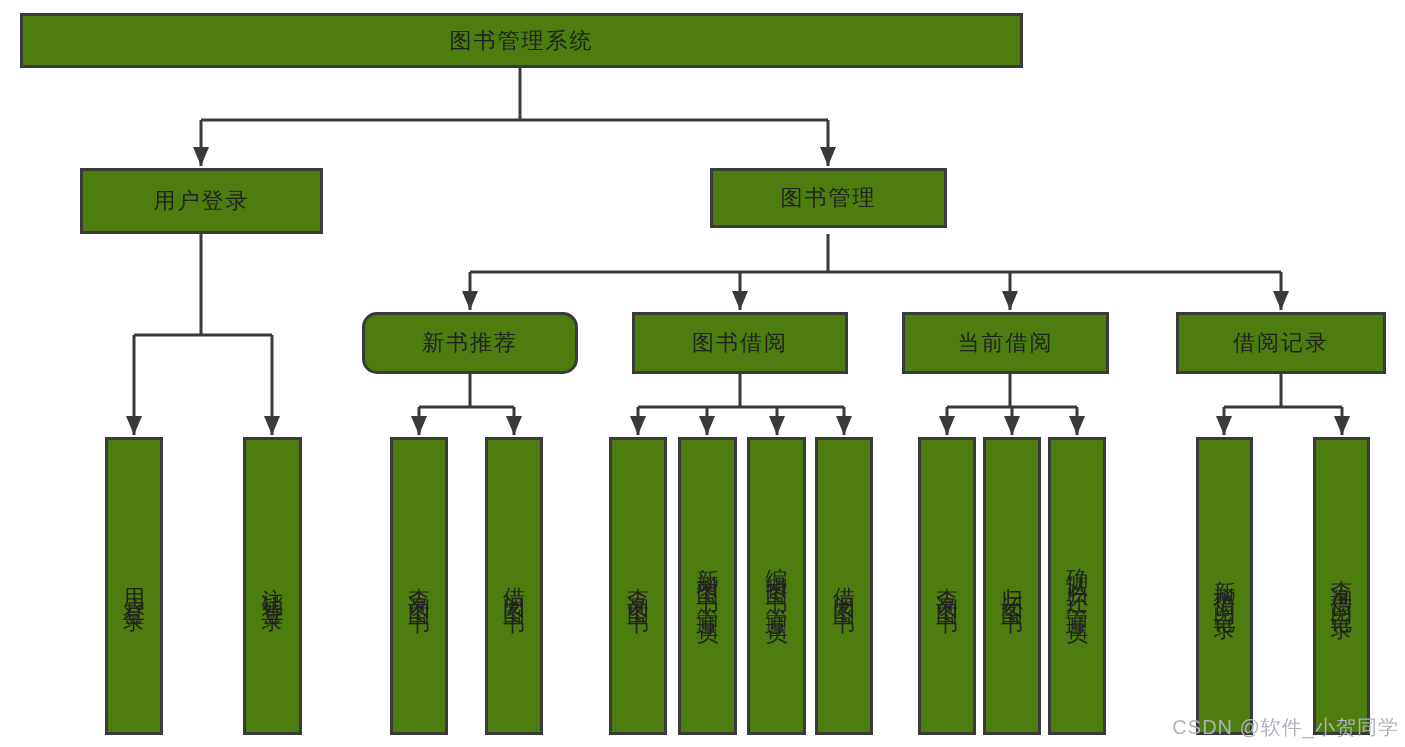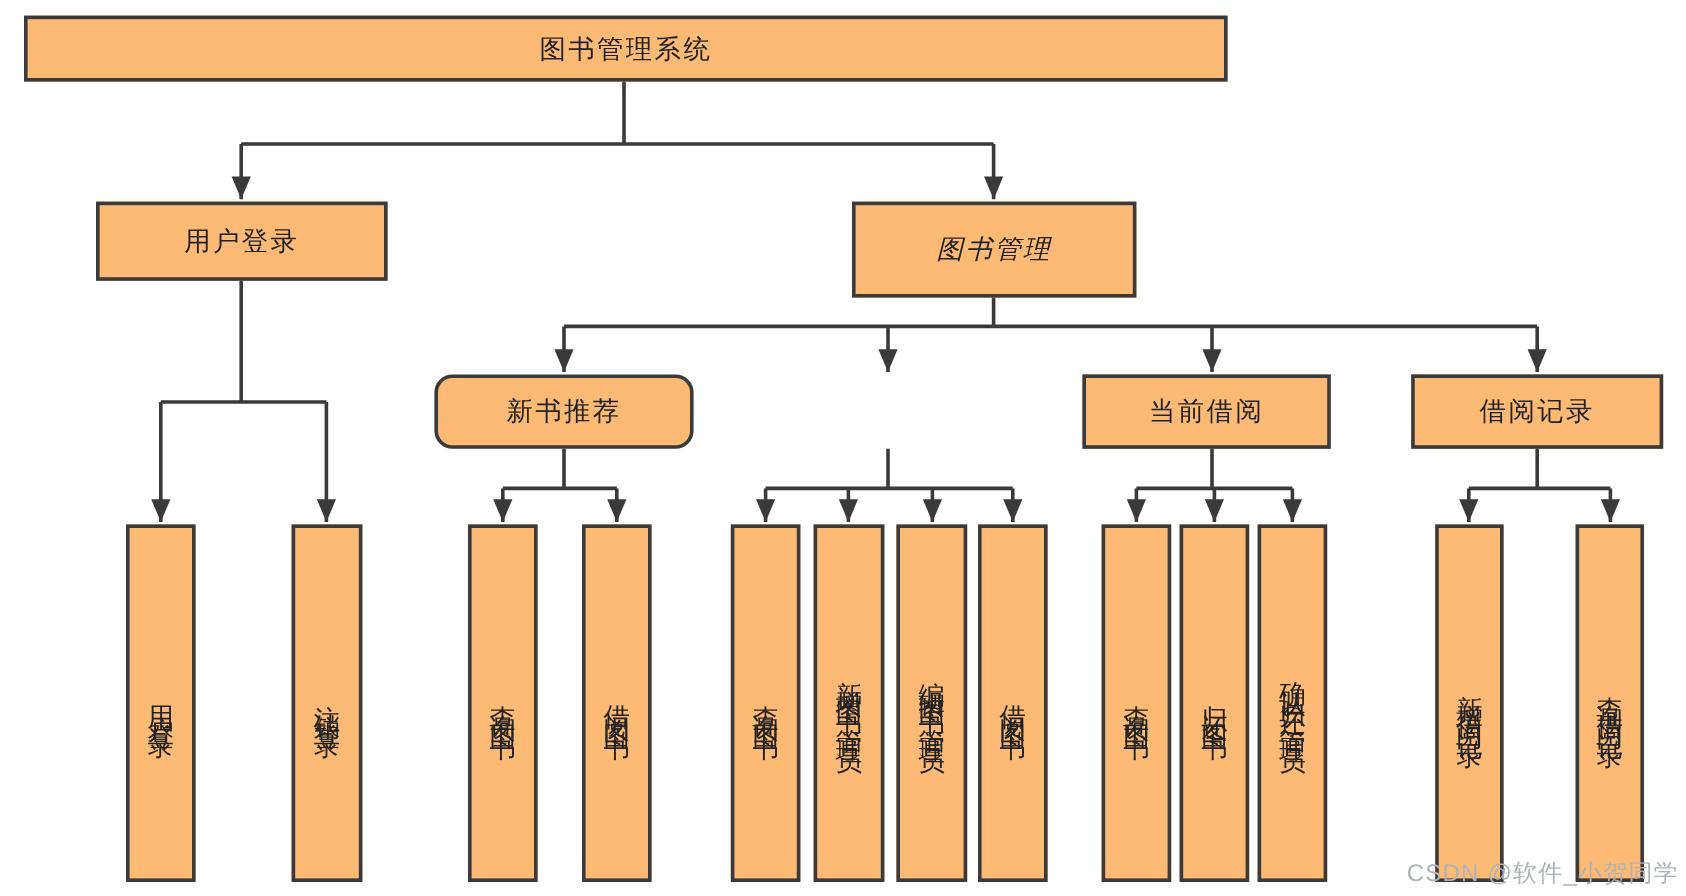--- a/index.html
+++ b/index.html
@@ -16,21 +16,21 @@
     overflow:hidden;
   }
   .connectors{
     position:absolute;left:0;top:0;width:1405px;height:747px;
     pointer-events:none;
   }
   .node{
     position:absolute;
     box-sizing:border-box;
     border:3px solid var(--line);
-    background:#fdba74;
+    background:#4d7c0f;
     display:flex;align-items:center;justify-content:center;
     color:var(--text);
     font-size:22px;
     line-height:1;
     letter-spacing:2px;
     white-space:nowrap;
   }
   .node.vert{
     writing-mode:vertical-rl;
     letter-spacing:8px;
@@ -87,23 +87,24 @@
         <path d="M1004 416 L1020 416 L1012 435 Z" style="fill:var(--line);stroke:none;"></path>
         <path d="M1069 416 L1085 416 L1077 435 Z" style="fill:var(--line);stroke:none;"></path>
         <path d="M1216 416 L1232 416 L1224 435 Z" style="fill:var(--line);stroke:none;"></path>
         <path d="M1334 416 L1350 416 L1342 435 Z" style="fill:var(--line);stroke:none;"></path>
       </g>
   </svg>
 
   <div class="node" style="left:20px;top:13px;width:1003px;height:55px;">图书管理系统</div>
 
   <div class="node" style="left:80px;top:168px;width:243px;height:66px;">用户登录</div>
-  <div class="node" style="left:710px;top:168px;width:237px;height:80px;font-style:italic;">图书管理</div>
+  <div class="node" style="left:710px;top:168px;width:237px;height:60px;">图书管理</div>
 
   <div class="node" style="left:362px;top:312px;width:216px;height:62px;border-radius:15px;">新书推荐</div>
+  <div class="node" style="left:632px;top:312px;width:216px;height:62px;">图书借阅</div>
   <div class="node" style="left:902px;top:312px;width:207px;height:62px;">当前借阅</div>
   <div class="node" style="left:1176px;top:312px;width:210px;height:62px;">借阅记录</div>
 
   <div class="node vert" style="left:105px;top:437px;width:58px;height:298px;">用户登录</div>
   <div class="node vert" style="left:243px;top:437px;width:59px;height:298px;">注销登录</div>
 
   <div class="node vert" style="left:390px;top:437px;width:58px;height:298px;">查询图书</div>
   <div class="node vert" style="left:485px;top:437px;width:58px;height:298px;">借阅图书</div>
 
   <div class="node vert" style="left:609px;top:437px;width:58px;height:298px;">查询图书</div>

